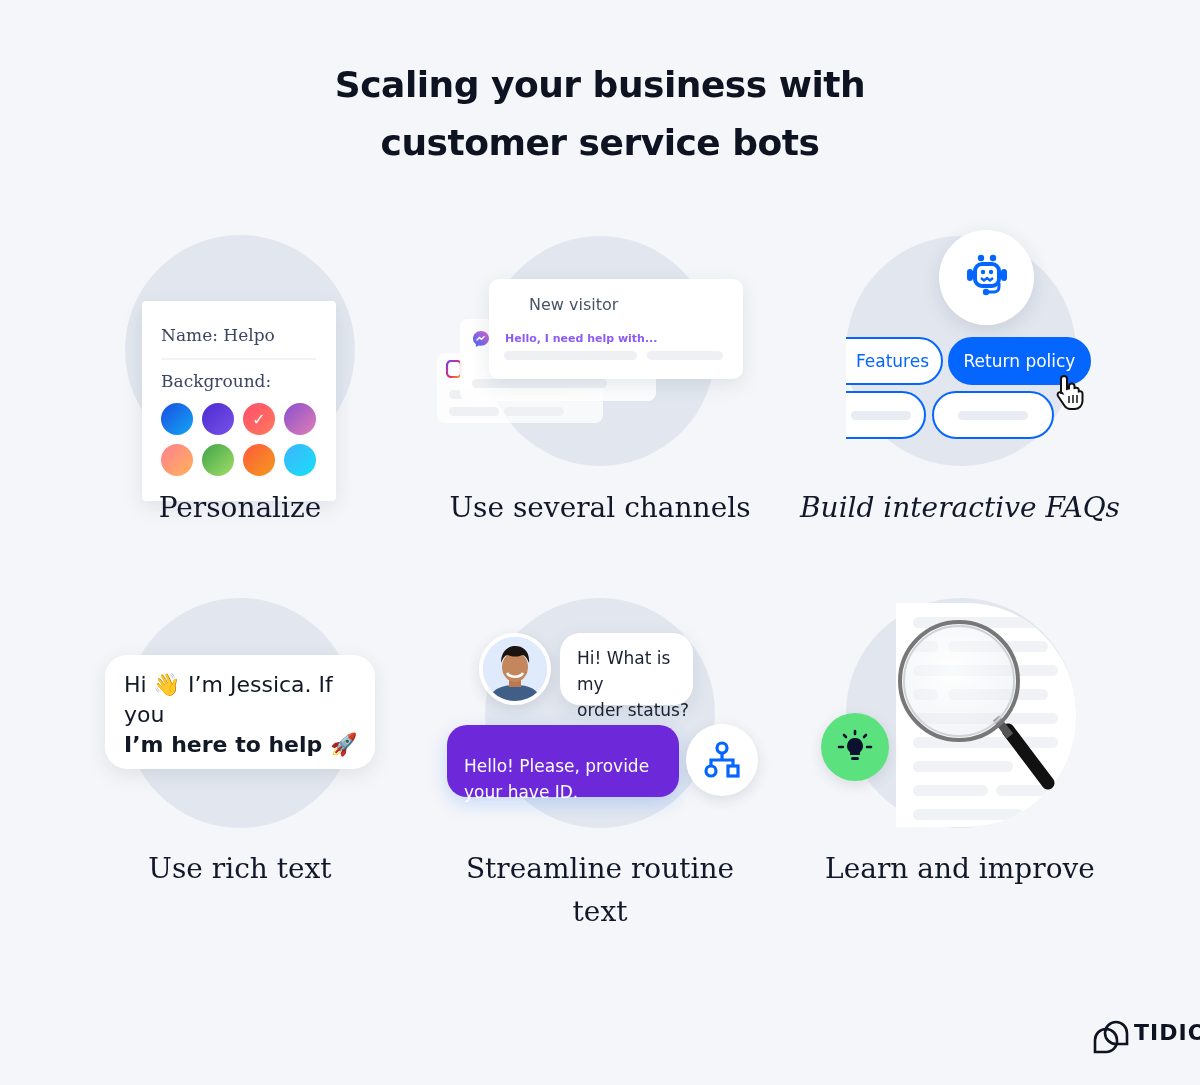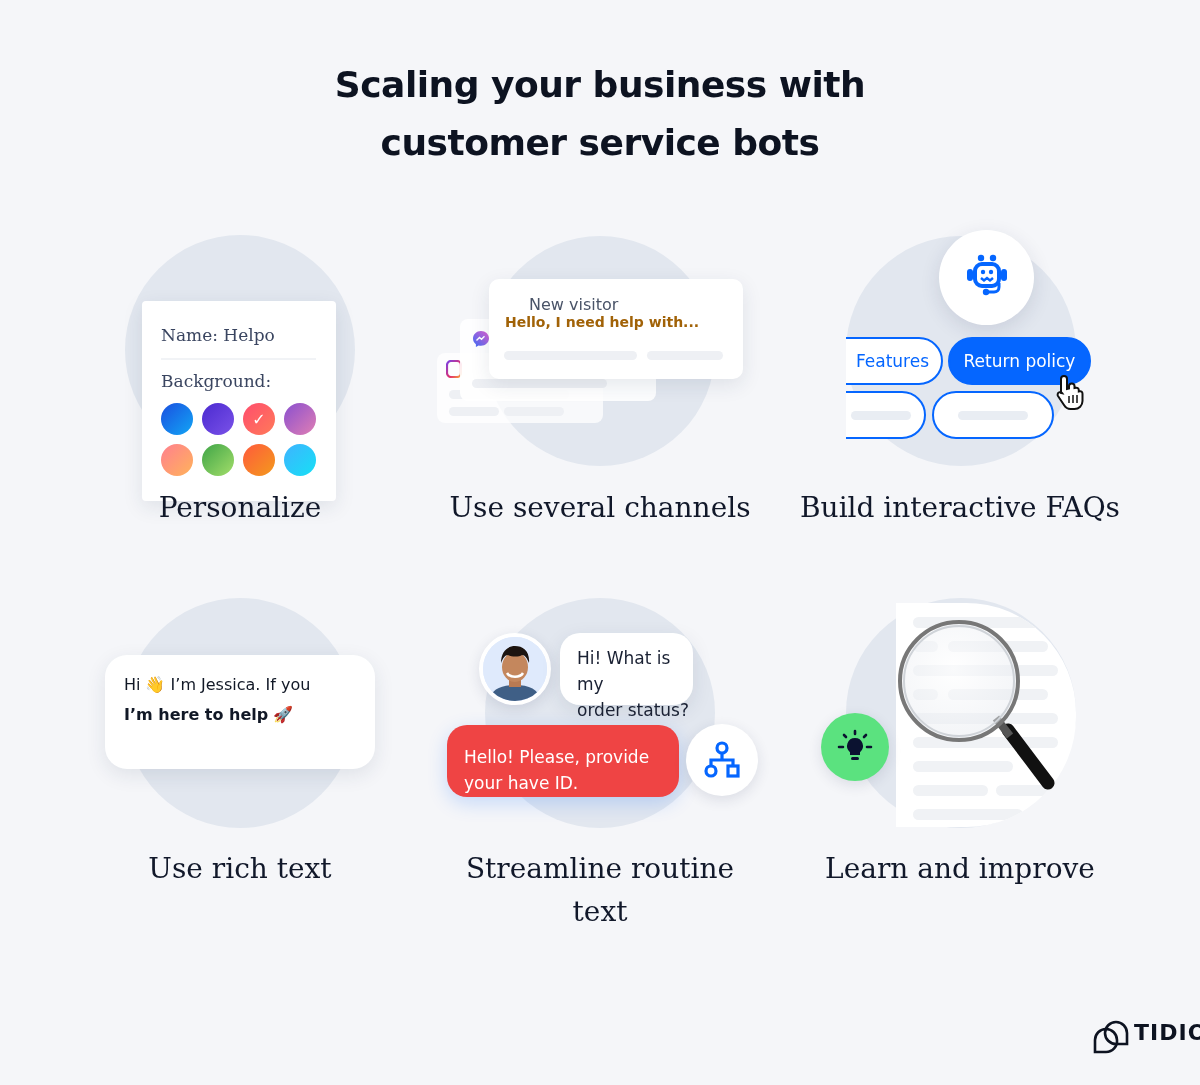--- a/index.html
+++ b/index.html
@@ -24,36 +24,36 @@
   .p-name, .p-bg { font-family: "DejaVu Serif", serif; font-size: 17px; color: #3a4560; }
   .p-divider { height: 2px; background: #f1f3f6; margin: 13px 0 11px; }
   .swatches { display: grid; grid-template-columns: repeat(4, 32px); gap: 9px; margin-top: 12px; }
   .sw { width: 32px; height: 32px; border-radius: 50%; display: flex; align-items: center; justify-content: center; color: #fff; font-size: 16px; font-weight: bold; }
 
   
   .ch-back { position: absolute; background: rgba(255,255,255,0.75); border-radius: 8px; }
   .ch-line { position: absolute; height: 9px; border-radius: 5px; background: #eef0f4; }
   .ch-front { left: 489px; top: 279px; width: 254px; height: 100px; border-radius: 10px; padding: 16px 0 0 16px; }
   .ch-sub { font-size: 16px; color: #4a5468; margin-left: 24px; }
-  .ch-msg { font-size: 14px; font-weight: bold; color: #a16207; margin-top: 0; }
+  .ch-msg { font-size: 11px; font-weight: bold; color: #8b5cf6; margin-top: 18px; }
 
   
   .bot-bubble { position: absolute; left: 939px; top: 230px; width: 95px; height: 95px; border-radius: 50%; background: #fff; box-shadow: 0 6px 20px rgba(30,45,80,0.12); display: flex; align-items: center; justify-content: center; }
   .pill { position: absolute; height: 48px; border-radius: 24px; border: 2px solid #0566ff; background: #fff; display: flex; align-items: center; justify-content: center; font-size: 17px; color: #0566ff; }
   .pill.active { background: #0566ff; color: #fff; }
   .pill-bar { height: 9px; border-radius: 5px; background: #e9edf3; }
 
   
-  .rt-card { left: 105px; top: 655px; width: 270px; height: 114px; border-radius: 22px; padding: 15px 0 0 19px; font-size: 16px; line-height: 30px; color: #111826; }
+  .rt-card { left: 105px; top: 655px; width: 270px; height: 114px; border-radius: 22px; padding: 15px 0 0 19px; font-size: 22px; line-height: 30px; color: #111826; }
   .rt-bold { font-weight: bold; }
 
   
   .avatar { position: absolute; left: 479px; top: 633px; width: 72px; height: 72px; border-radius: 50%; background: #dfeafc; border: 4px solid #fff; box-shadow: 0 4px 14px rgba(30,45,80,0.12); overflow: hidden; }
   .bubble-q { left: 560px; top: 633px; width: 133px; height: 72px; border-radius: 20px; padding: 12px 0 0 17px; font-size: 17px; line-height: 26px; color: #1a2133; }
-  .bubble-a { position: absolute; left: 447px; top: 725px; width: 232px; height: 72px; border-radius: 20px; background: #ef4444; color: #fff; padding: 19px 0 0 17px; font-size: 17px; line-height: 26px; box-shadow: 0 6px 20px rgba(5,102,255,0.2); }
+  .bubble-a { position: absolute; left: 447px; top: 725px; width: 232px; height: 72px; border-radius: 20px; background: #6d28d9; color: #fff; padding: 28px 0 0 17px; font-size: 17px; line-height: 26px; box-shadow: 0 6px 20px rgba(5,102,255,0.2); }
   .flow-bubble { position: absolute; left: 686px; top: 724px; width: 72px; height: 72px; border-radius: 50%; background: #fff; box-shadow: 0 4px 14px rgba(30,45,80,0.12); display: flex; align-items: center; justify-content: center; }
 
   
   .doc { position: absolute; left: 896px; top: 603px; width: 180px; height: 224px; background: #fff; border-radius: 0 110px 110px 0; overflow: hidden; }
   .doc-line { position: absolute; height: 11px; border-radius: 6px; background: #f0f2f5; }
   .bulb { position: absolute; left: 821px; top: 713px; width: 68px; height: 68px; border-radius: 50%; background: #5be27f; display: flex; align-items: center; justify-content: center; box-shadow: 0 4px 14px rgba(30,45,80,0.12); }
 
   .logo { position: absolute; left: 1092px; top: 1020px; display: flex; gap: 4px; }
   .logo-text { font-size: 22px; font-weight: bold; letter-spacing: 1px; color: #0d1321; }
 </style>
@@ -148,21 +148,21 @@
       <div class="pill-bar" style="width:60px;margin-left:30px;"></div>
     </div>
   <div class="pill" style="left:86px; top:61px; width:122px;">
       <div class="pill-bar" style="width:70px;"></div>
     </div>
 </div>
 <svg style="position:absolute; left:1054px; top:373px;" width="34" height="38" viewBox="0 0 34 38">
   <path d="M10 3c1.7 0 3 1.3 3 3v10l2-.5V13c0-1.6 1.3-2.5 2.8-2.5S20.5 11.5 20.5 13v2l1.5-.2c1.5-.2 2.8.9 2.8 2.4v1.3l1-.2c1.5-.2 2.7.9 2.7 2.4V28c0 4.5-3.5 8-8 8h-4c-3 0-5-1.5-6.5-4L4 23c-.8-1.3-.3-3 1-3.6 1.2-.6 2.6-.2 3.3.9L7 20V6c0-1.7 1.3-3 3-3z" fill="#fff" stroke="#111" stroke-width="2"></path>
   <path d="M15 23v7M19 22v8M23 22v8" stroke="#111" stroke-width="1.5"></path>
 </svg>
-<div class="caption" style="left:780px; top:486px;">Build interactive FAQs</div>
+<div class="caption" style="left:780px; top:486px;font-style:italic;">Build interactive FAQs</div>
 
 <div class="circle" style="left:125px; top:598px;"></div>
 <div class="card rt-card">
   <div>Hi 👋 I’m Jessica. If you</div>
   <div class="rt-bold">I’m here to help 🚀</div>
 </div>
 <div class="caption" style="left:60px; top:847px;">Use rich text</div>
 
 <div class="circle" style="left:485px; top:598px;"></div>
 <div class="avatar">

